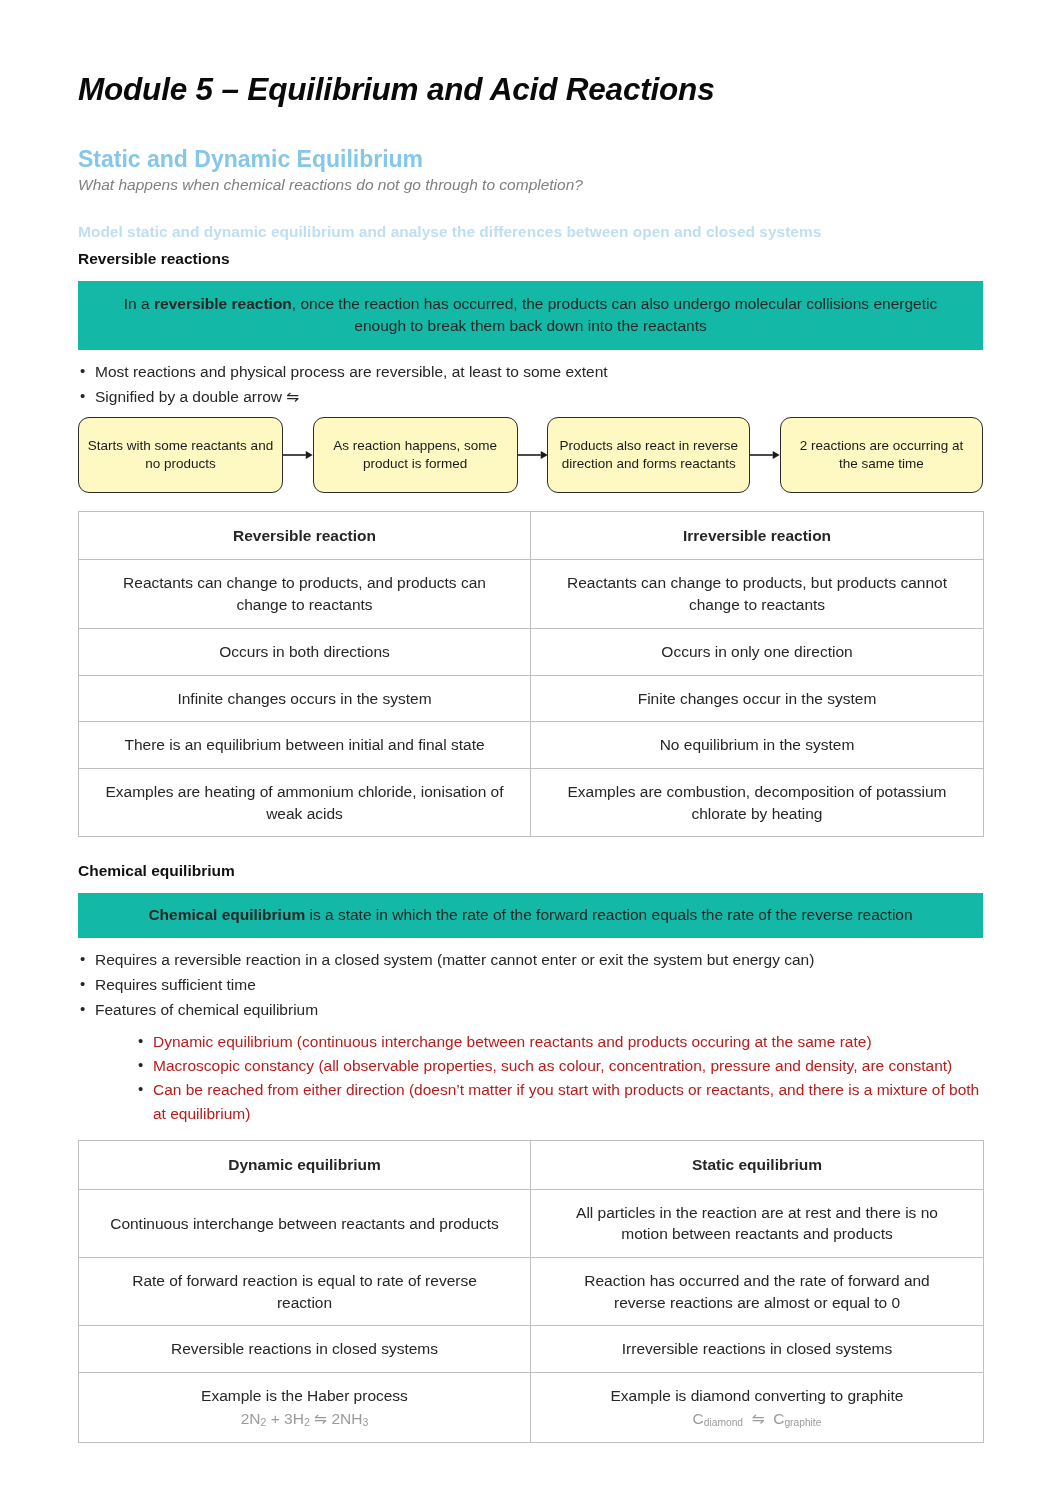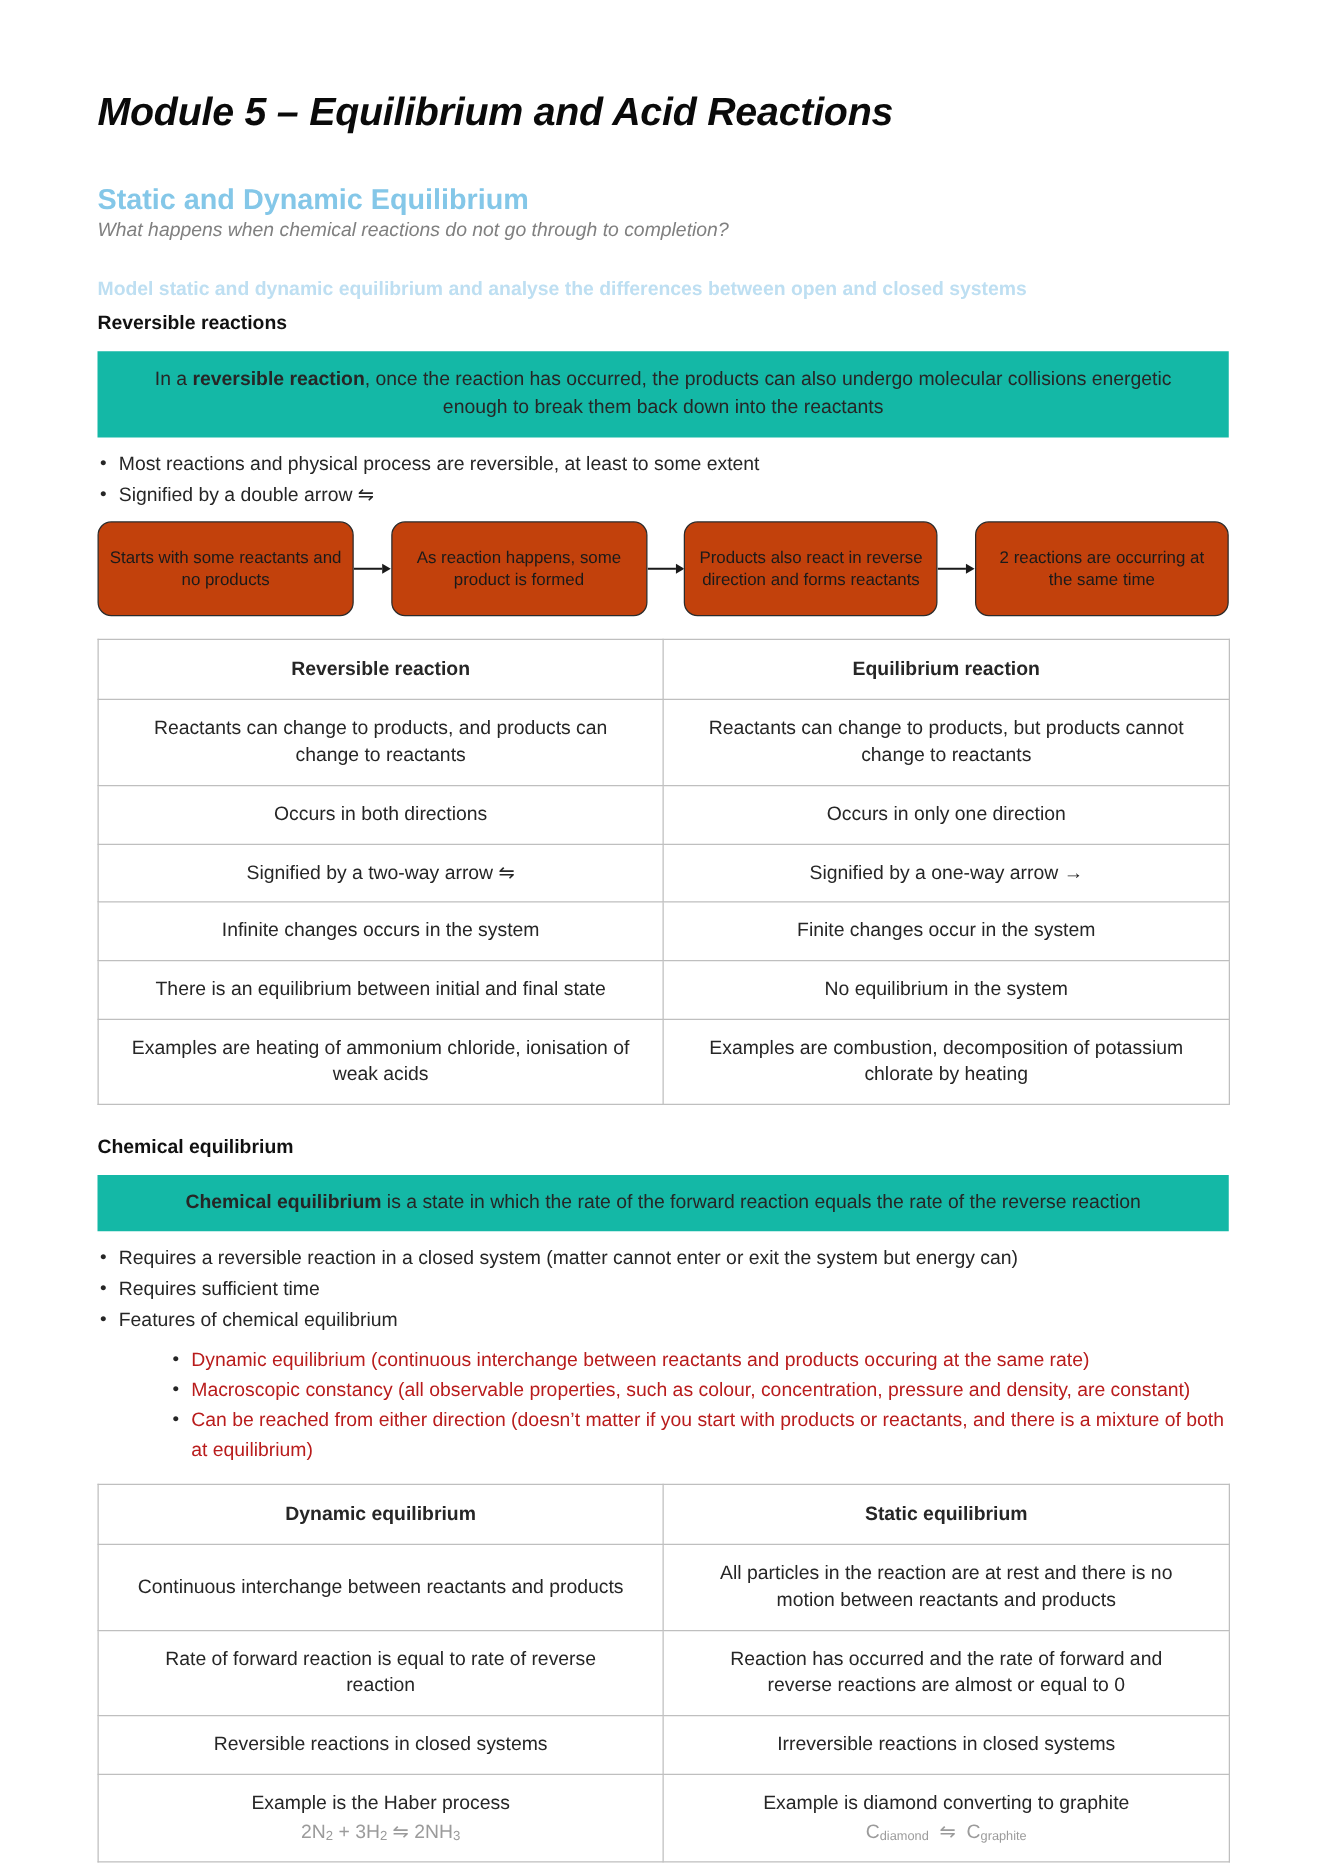--- a/index.html
+++ b/index.html
@@ -125,21 +125,21 @@
   }
 
   
   .flow {
     display: flex;
     align-items: stretch;
     margin: 8px 0 18px 0;
     width: 905px;
   }
   .flow-box {
-    background: #c2410c;
+    background: #fef9c3;
     border: 1.4px solid #2b2b2b;
     border-radius: 11px;
     font-size: 13.5px;
     line-height: 1.35;
     color: #1a1a1a;
     text-align: center;
     display: flex;
     align-items: center;
     justify-content: center;
     padding: 6px 8px;
@@ -247,35 +247,31 @@
           <polygon points="23,2 30,6 23,10" fill="#1a1a1a"></polygon>
         </svg>
     </div>
     <div class="flow-box b4">2 reactions are occurring at the same time</div>
   </div>
 
   <table class="cmp">
     <thead>
       <tr>
         <th class="col-l">Reversible reaction</th>
-        <th class="col-r">Equilibrium reaction</th>
+        <th class="col-r">Irreversible reaction</th>
       </tr>
     </thead>
     <tbody>
       <tr>
         <td class="col-l">Reactants can change to products, and products can change to reactants</td>
         <td class="col-r">Reactants can change to products, but products cannot change to reactants</td>
       </tr>
       <tr>
         <td class="col-l">Occurs in both directions</td>
         <td class="col-r">Occurs in only one direction</td>
-      </tr>
-      <tr>
-        <td class="col-l">Signified by a two-way arrow ⇋</td>
-        <td class="col-r">Signified by a one-way arrow →</td>
       </tr>
       <tr>
         <td class="col-l">Infinite changes occurs in the system</td>
         <td class="col-r">Finite changes occur in the system</td>
       </tr>
       <tr>
         <td class="col-l">There is an equilibrium between initial and final state</td>
         <td class="col-r">No equilibrium in the system</td>
       </tr>
       <tr>

